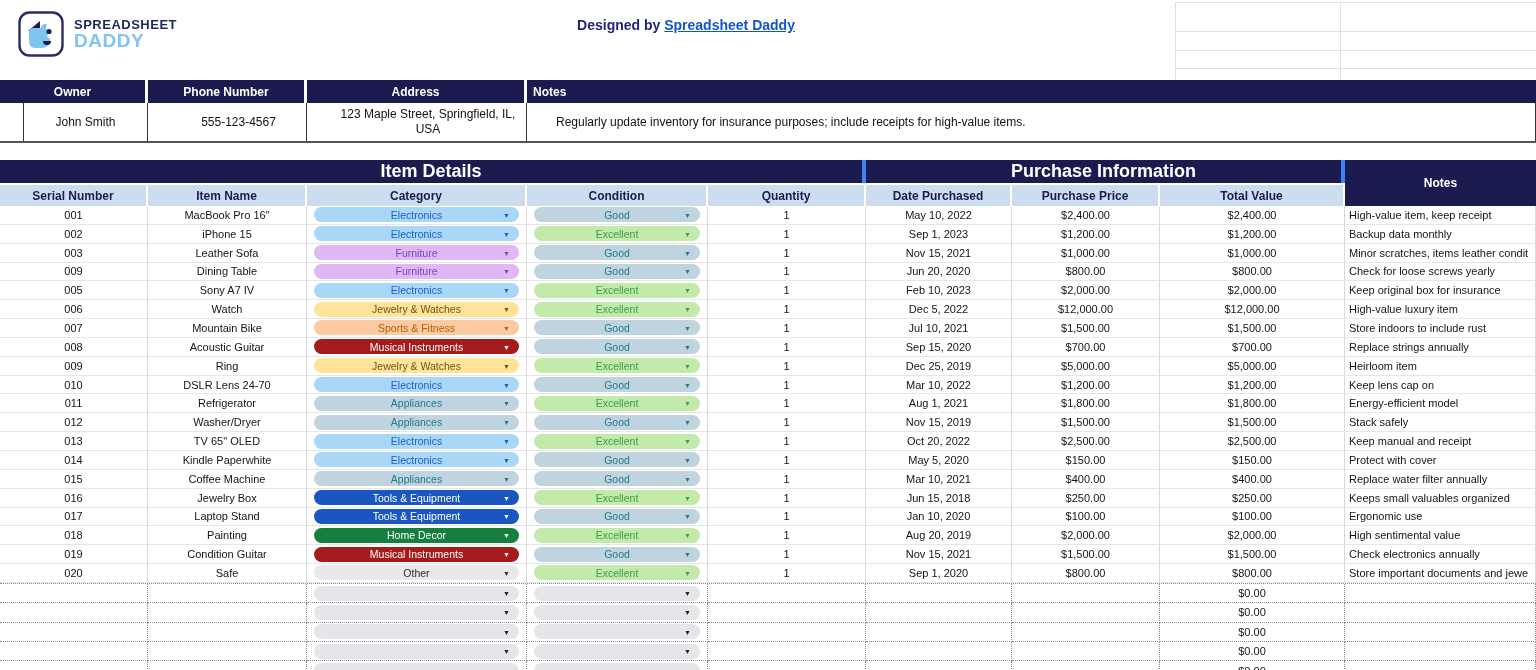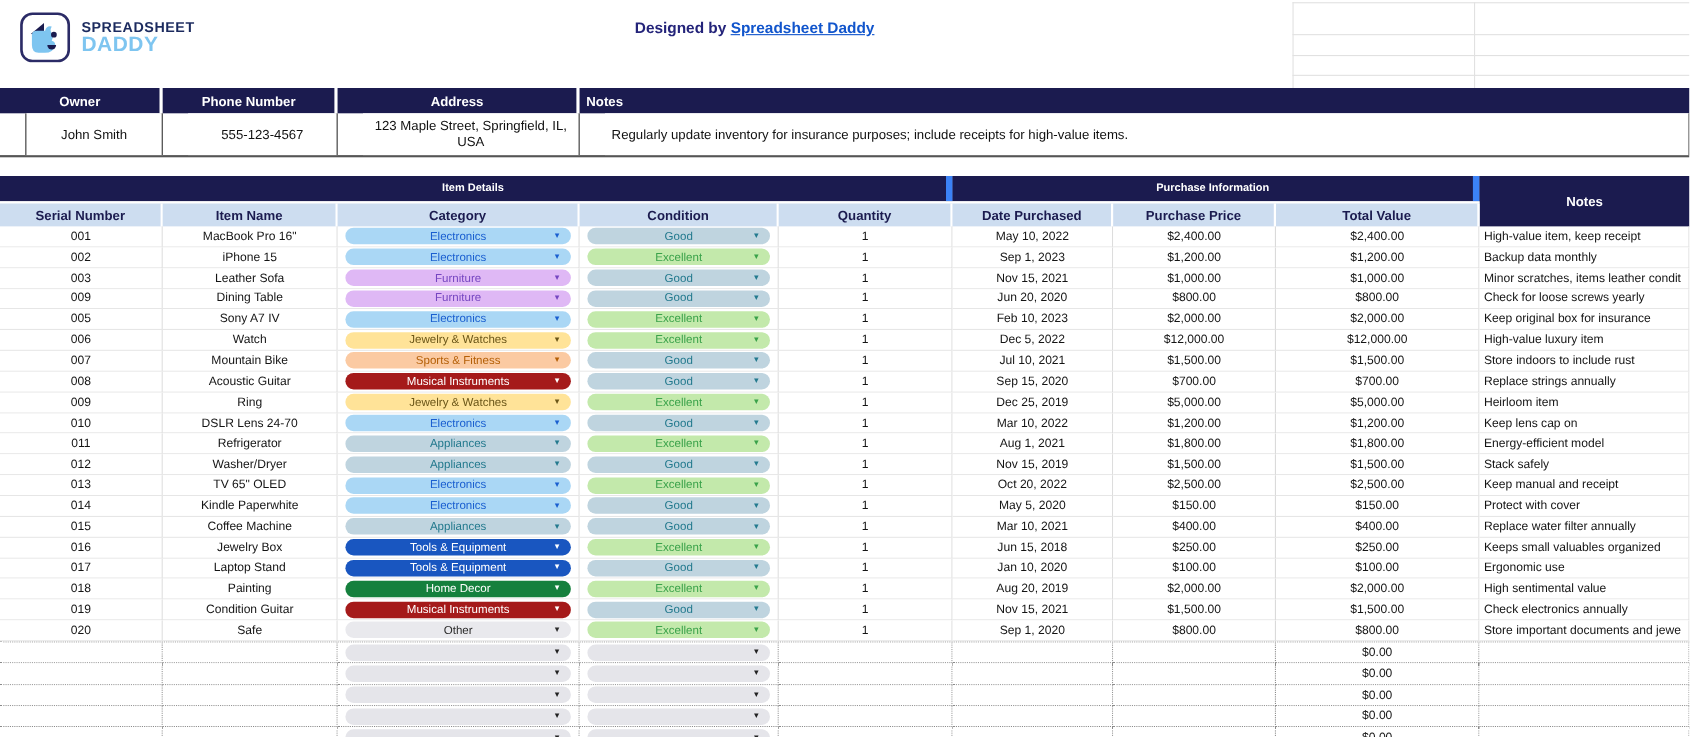--- a/index.html
+++ b/index.html
@@ -37,22 +37,22 @@
     font-size:12px; color:#111; display:flex; align-items:center; justify-content:center;
     text-align:center; line-height:1.25; padding:0 6px; overflow:hidden;margin-left:23px;
   }
   .owner-vals .vcell + .vcell { border-left:none; }
   .owner-vals .vcell:last-child { justify-content:flex-start; text-align:left; border-right:1px solid #333; }
 
   
   .main-table { position:absolute; left:0; top:160px; width:1536px; }
   .thead { display:grid; grid-template-columns:866px 479px 191px; grid-template-rows:23px 23px; }
   .gh {
-    background:#1b1b4f; color:#fff; font-weight:bold; font-size:10px;
-    display:flex; align-items:center; justify-content:center; border-right:6px solid #3b82f6;
+    background:#1b1b4f; color:#fff; font-weight:bold; font-size:18px;
+    display:flex; align-items:center; justify-content:center; border-right:4px solid #3b82f6;
   }
   .gh-notes { grid-column:3; grid-row:1 / span 2; border-right:none; font-size:12px; }
   .subhead { grid-column:1 / span 2; grid-row:2; display:grid; grid-template-columns:148px 159px 220px 181px 158px 146px 148px 185px; border-top:2px solid #fff; }
   .ch {
     background:#cdddf0; color:#1b1b4f; font-size:12px; font-weight:bold;
     display:flex; align-items:center; justify-content:center; border-right:2px solid #fff; overflow:hidden;
   }
 
   
   .tbody { width:1536px; }

